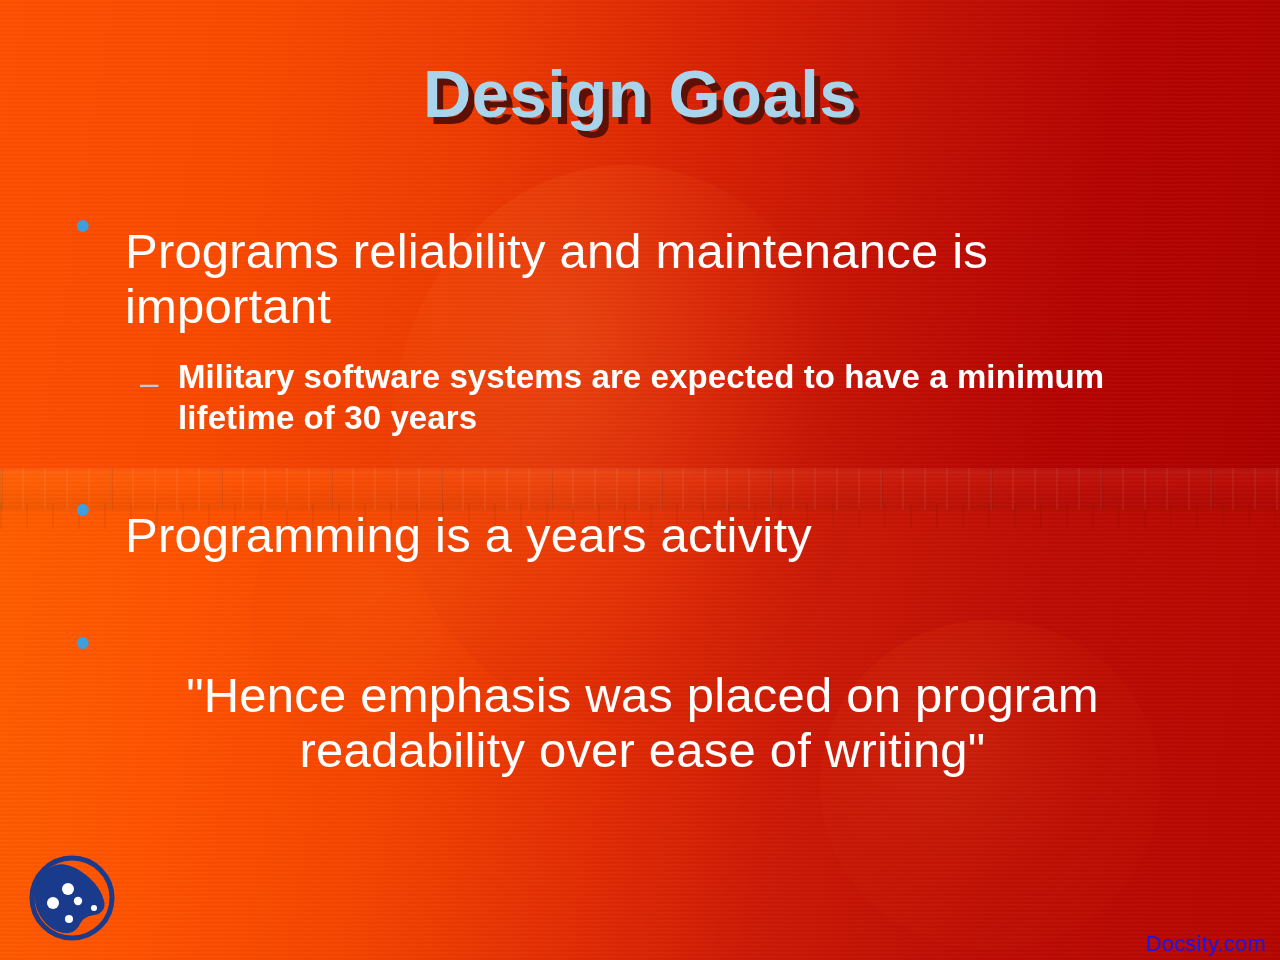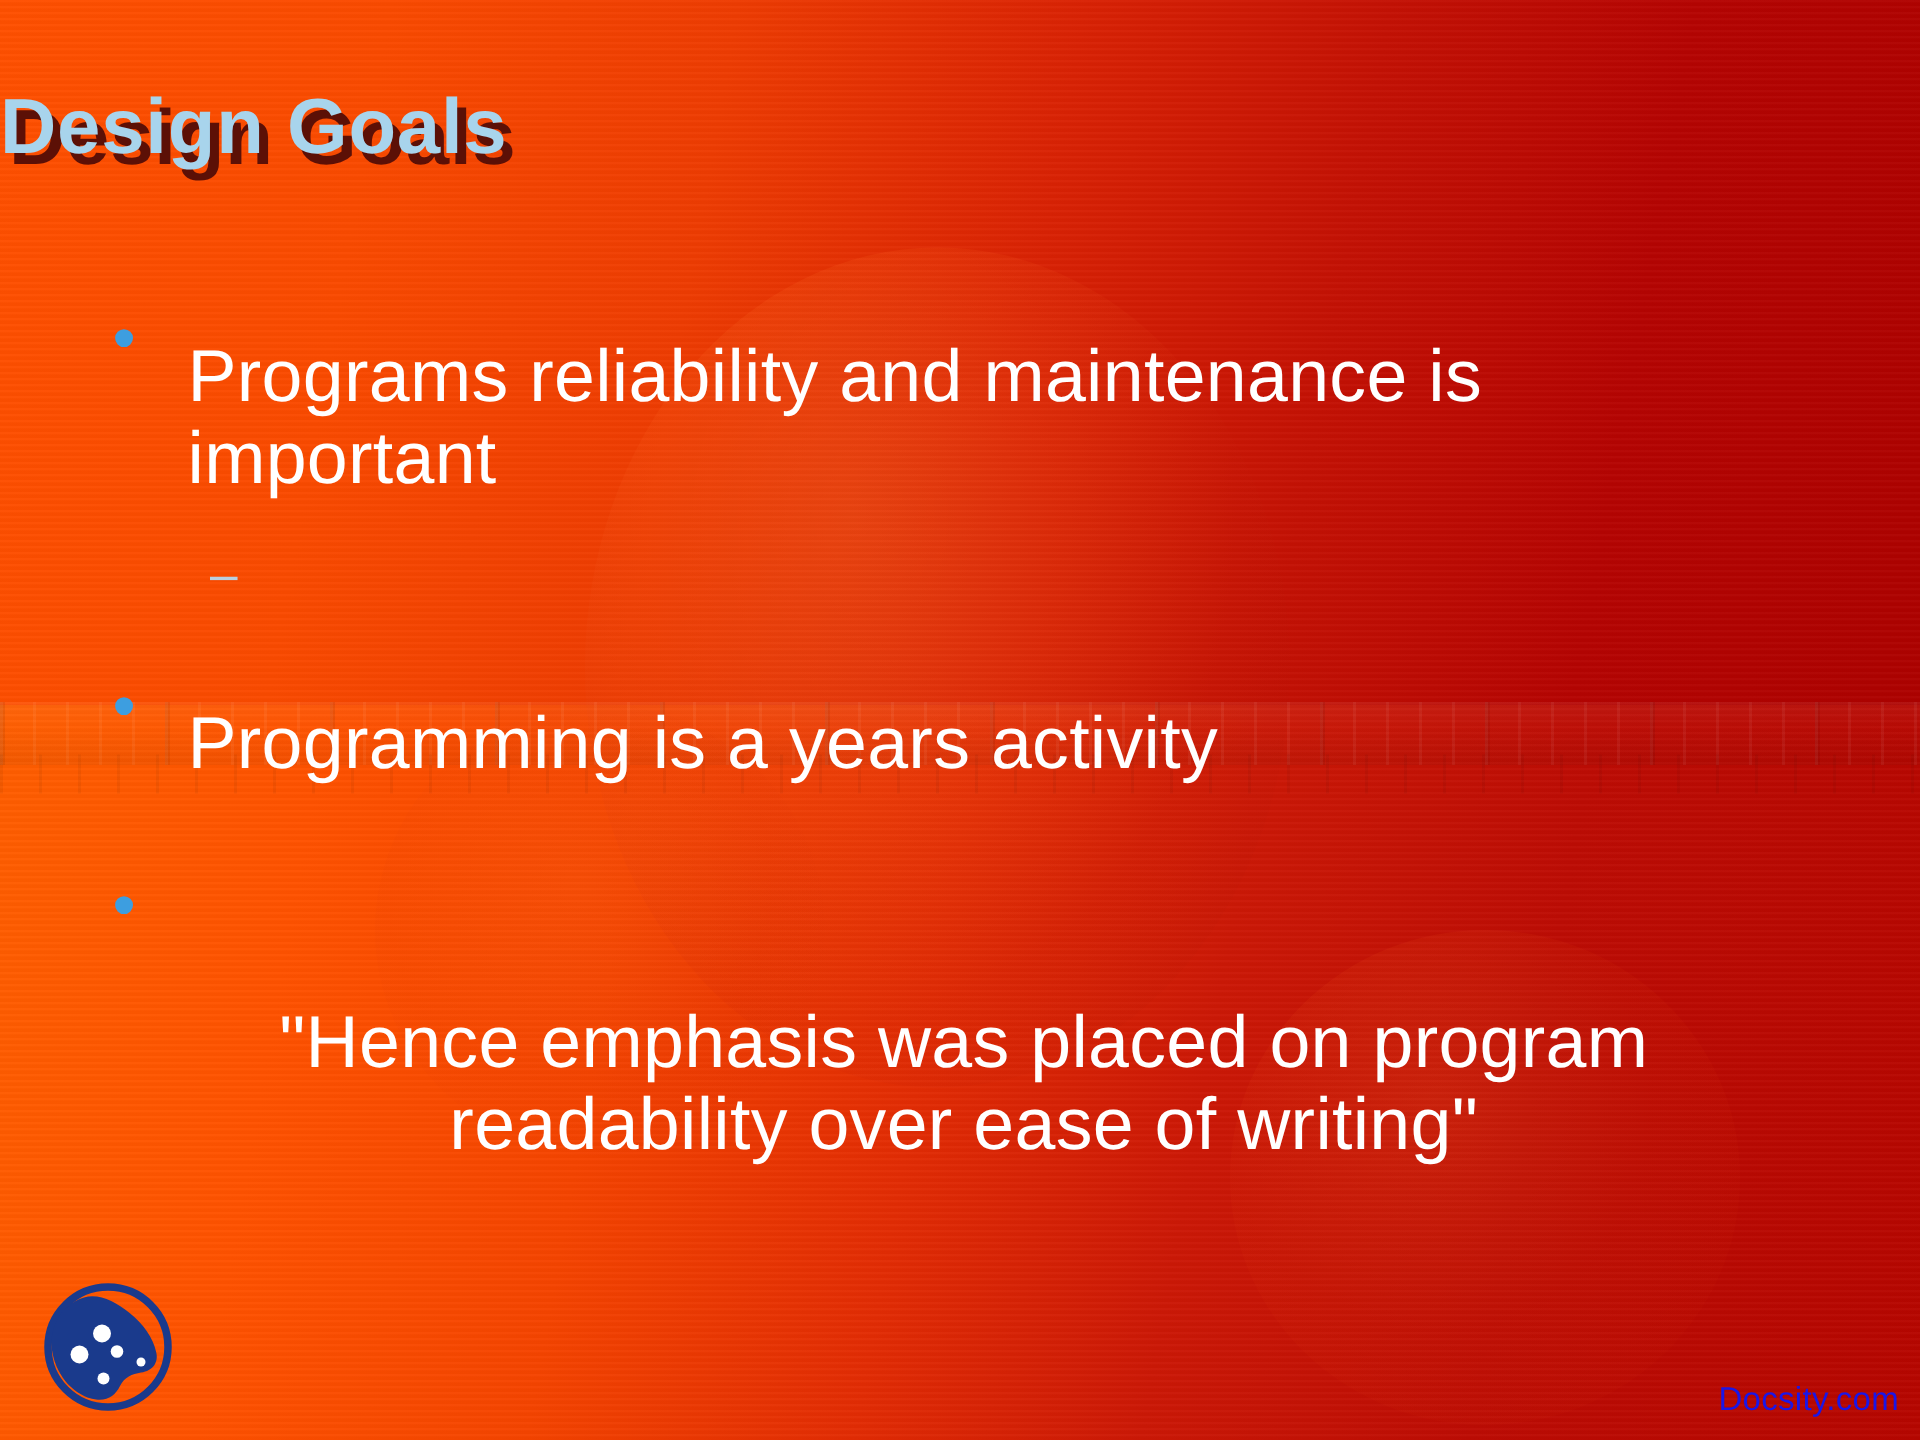--- a/index.html
+++ b/index.html
@@ -126,21 +126,22 @@
     pointer-events:none;
   }
 
   
   .content { position:relative; width:100%; height:100%; }
 
   
   .slide-title {
     position:absolute;
     left:0; right:0; top:55px;
-    font-size:52px;
+    text-align:center;
+    font-size:67px;
     font-weight:bold;
     letter-spacing:0.5px;
     color:#a8d4ec;
     text-shadow:6px 7px 0 #5c1006;
     white-space:nowrap;
   }
 
   
   .bullets { position:absolute; left:0; top:190px; width:1280px; }
 
@@ -209,21 +210,21 @@
     letter-spacing:0.2px;
   }
 
   
   .logo { position:absolute; left:22px; top:848px; width:100px; height:100px; }
   .logo svg { display:block; width:100%; height:100%; }
 
   
   .watermark {
     position:absolute;
-    right:14px; bottom:14px;
+    right:14px; bottom:3px;
     font-size:22px;
     color:#1a16e8;
     letter-spacing:0.2px;
   }
 </style>
 </head>
 <body>
 
 <div id="slide">
 
@@ -241,20 +242,21 @@
 
     <div class="bullets">
 
       <div class="bullet-row">
         <span class="bullet-marker">•</span>
         <span class="bullet-text">Programs reliability and maintenance is important</span>
       </div>
 
       <div class="sub-row">
         <span class="sub-marker">–</span>
+        <span class="sub-text">Military software systems are expected to have a minimum lifetime of 30 years</span>
       </div>
 
       <div class="gap-a"></div>
 
       <div class="bullet-row">
         <span class="bullet-marker">•</span>
         <span class="bullet-text">Programming is a years activity</span>
       </div>
 
       <div class="gap-b"></div>

